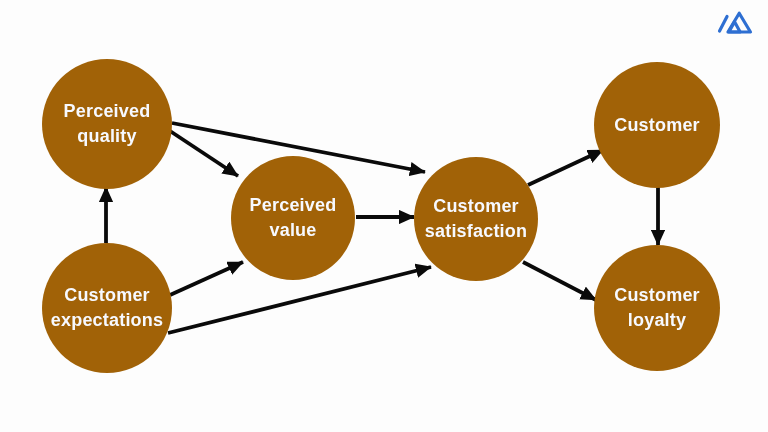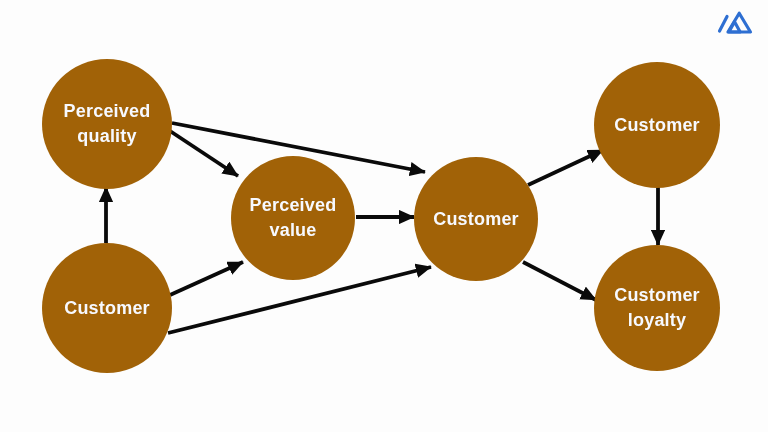--- a/index.html
+++ b/index.html
@@ -75,29 +75,31 @@
     </g>
   </svg>
 
   <div class="node" id="node-perceived-quality">
     <span>Perceived</span>
     <span>quality</span>
   </div>
 
   <div class="node" id="node-customer-expectations">
     <span>Customer</span>
+    <span>expectations</span>
   </div>
 
   <div class="node" id="node-perceived-value">
     <span>Perceived</span>
     <span>value</span>
   </div>
 
   <div class="node" id="node-customer-satisfaction">
     <span>Customer</span>
+    <span>satisfaction</span>
   </div>
 
   <div class="node" id="node-customer-complaints">
     <span>Customer</span>
   </div>
 
   <div class="node" id="node-customer-loyalty">
     <span>Customer</span>
     <span>loyalty</span>
   </div>

